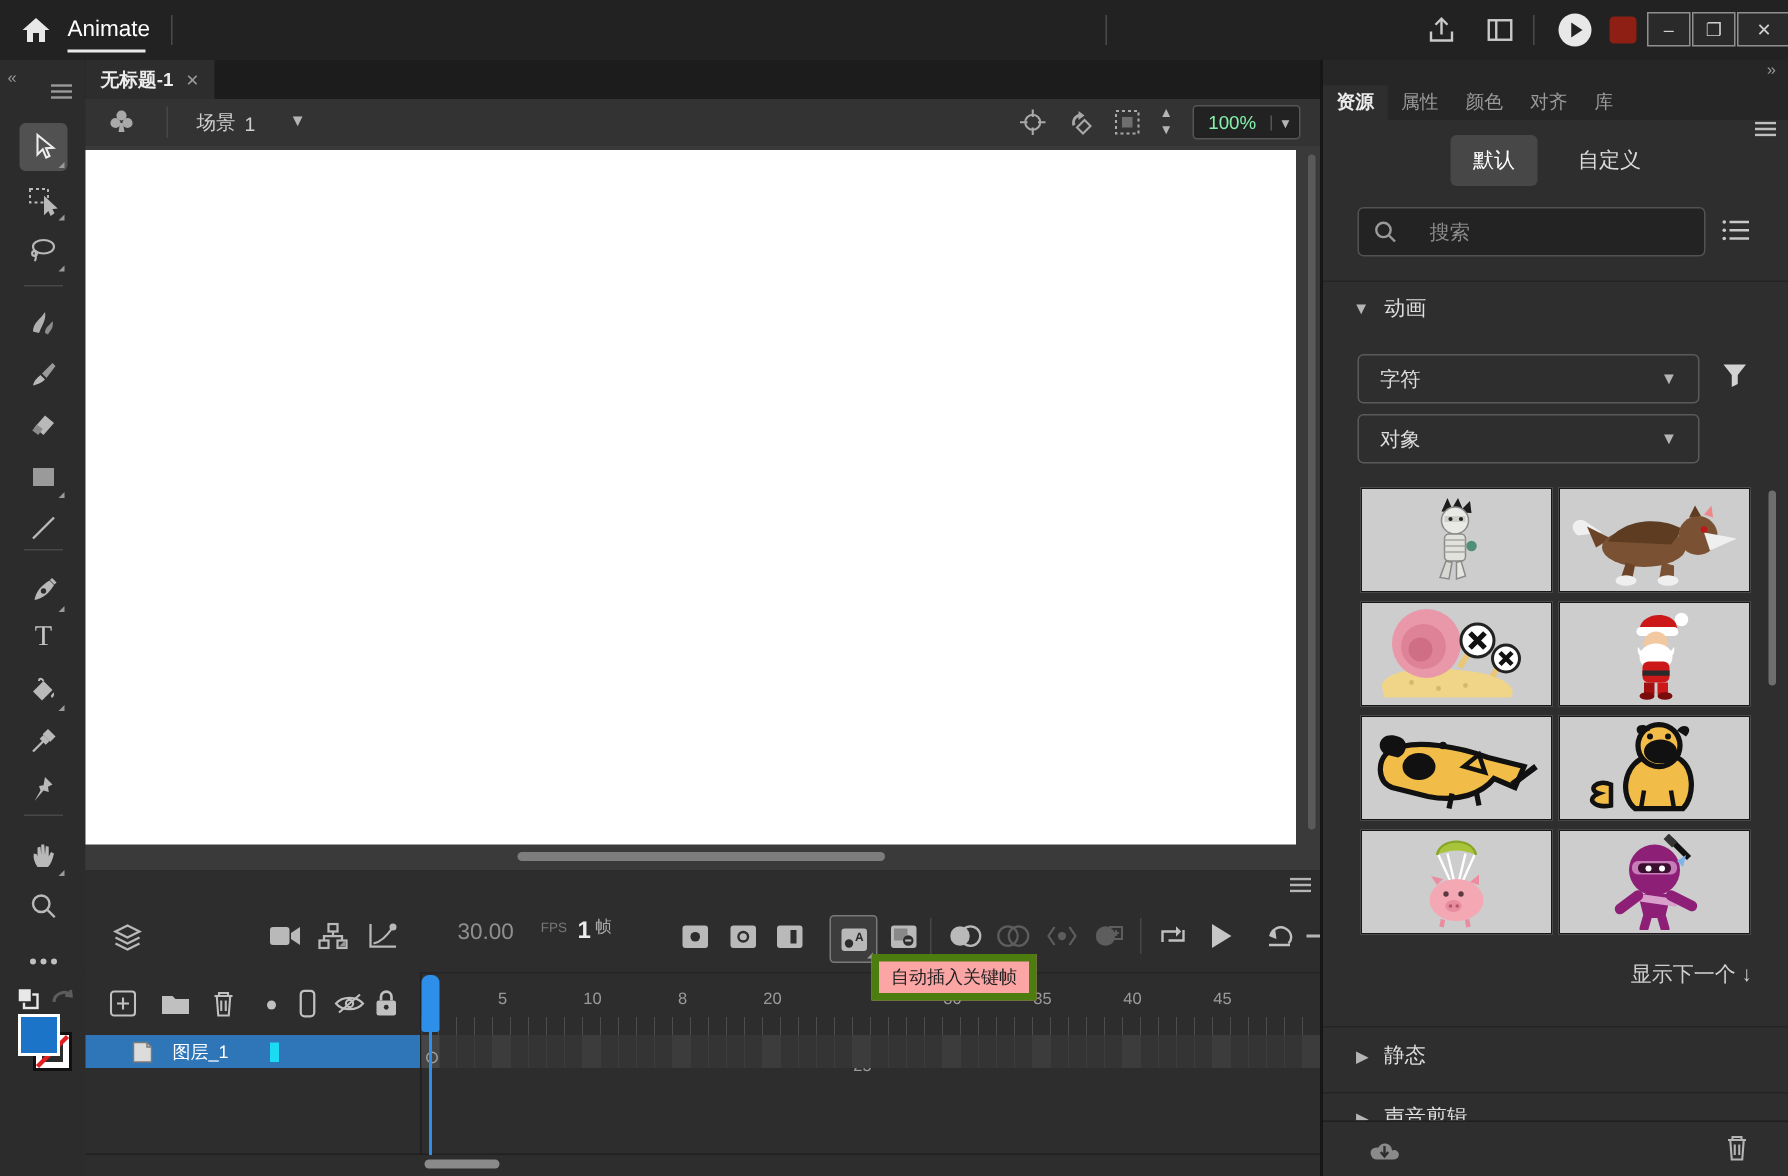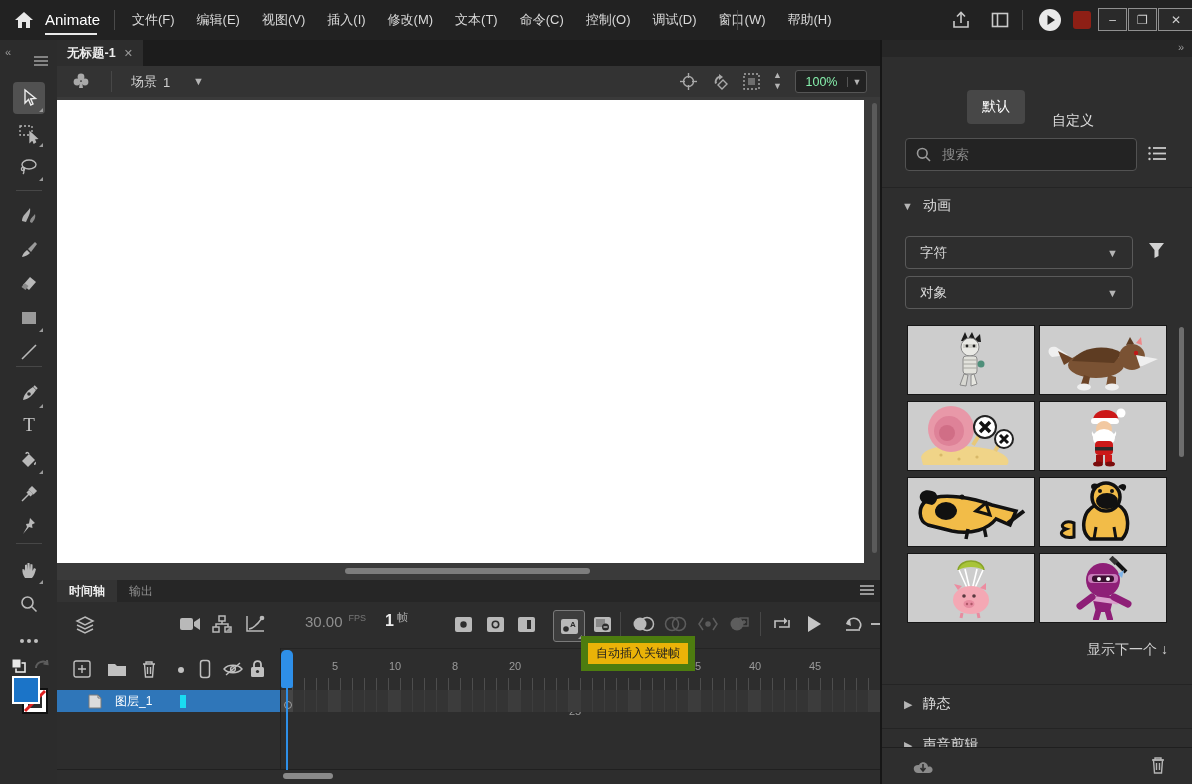--- a/index.html
+++ b/index.html
@@ -30,21 +30,21 @@
   .sbar{background:#7d7d7d;border-radius:3px;}
   
   #timeline{left:0;top:540px;width:823px;height:204px;background:#2d2d2d;}
   #tl-tabs{left:0;top:0;width:823px;height:22px;background:#262626;}
   .tl-tab{height:22px;padding:0 12px;font-size:12px;display:flex;align-items:center;}
   .tl-tab.active{background:#333333;color:#ededed;font-weight:bold;}
   .tl-tab.inactive{color:#8f8f8f;}
   #tl-toolbar{left:0;top:22px;width:823px;height:46px;background:#2d2d2d;border-bottom:1px solid #242424;}
   .fbtn{width:17px;height:15px;background:#b9b9b9;border-radius:2px;position:relative;}
   .tsep{width:1px;height:24px;background:#474747;}
-  #tooltip{left:524px;top:56px;background:#eab308;color:#1f1f1f;border:7px solid #4d7c0f;
+  #tooltip{left:524px;top:56px;background:#fca5a5;color:#1f1f1f;border:5px solid #4d7c0f;
     font-size:12px;padding:2px 8px;white-space:nowrap;z-index:30;}
   #tl-left{left:0;top:68px;width:223px;height:121px;background:#2d2d2d;border-right:1px solid #202020;}
   #layerrow{left:0;top:42px;width:223px;height:22px;background:#2f76b9;color:#fff;font-size:12px;}
   #ruler{left:224px;top:68px;width:599px;height:42px;color:#9a9a9a;font-size:11px;}
   #ruler .num{position:absolute;top:12px;width:24px;text-align:center;}
   #ticks{left:0;top:30px;width:599px;height:12px;
     background:repeating-linear-gradient(to right,transparent 0 11px,#4d4d4d 11px 12px);}
   #framesrow{left:224px;top:110px;width:599px;height:22px;
     background:repeating-linear-gradient(to right,transparent 0 48px,#3c3c3c 48px 60px),
                repeating-linear-gradient(to right,#343434 0 11px,#3d3d3d 11px 12px);}
@@ -71,33 +71,20 @@
 
 <div id="titlebar" class="a">
   <div class="a ic" style="left:12px;top:8px;">
     <svg width="24" height="24" viewBox="0 0 24 24">
         <path d="M12 4 L21 12 H18 V20 H14 V14 H10 V20 H6 V12 H3 Z" fill="#e8e8e8"></path>
       </svg>
   </div>
   <div class="a" style="left:45px;top:11px;font-size:15px;color:#ffffff;">Animate</div>
   <div class="a" style="left:45px;top:33px;width:52px;height:2px;background:#e8e8e8;"></div>
   <div class="a" style="left:114px;top:10px;width:1px;height:20px;background:#4a4a4a;"></div>
-  <div id="menus" class="a row">
-    <span>文件(F)</span>
-    <span>编辑(E)</span>
-    <span>视图(V)</span>
-    <span>插入(I)</span>
-    <span>修改(M)</span>
-    <span>文本(T)</span>
-    <span>命令(C)</span>
-    <span>控制(O)</span>
-    <span>调试(D)</span>
-    <span>窗口(W)</span>
-    <span>帮助(H)</span>
-  </div>
   <div class="a" style="left:737px;top:10px;width:1px;height:20px;background:#4a4a4a;"></div>
   <div class="a ic" style="left:950px;top:9px;">
     <svg width="22" height="22" viewBox="0 0 22 22" fill="none" stroke="#c9c9c9" stroke-width="1.6">
       <path d="M4 12 V18 H18 V12"></path>
         <path d="M11 14 V4"></path>
         <path d="M7 7.5 L11 3.5 L15 7.5"></path>
       </svg>
   </div>
   <div class="a ic" style="left:990px;top:10px;">
     <svg width="20" height="20" viewBox="0 0 20 20" fill="none" stroke="#c9c9c9" stroke-width="1.6">
@@ -304,24 +291,20 @@
     </div>
   </div>
 
   <div id="stagearea" class="a">
     <div id="stage" class="a"></div>
     <div class="a sbar" style="left:288px;top:471px;width:245px;height:6px;"></div>
     <div class="a sbar" style="left:815px;top:6px;width:5px;height:450px;background:#5a5a5a;"></div>
   </div>
 
   <div id="timeline" class="a">
-    <div id="tl-tabs" class="a row">
-      <div class="tl-tab active">时间轴</div>
-      <div class="tl-tab inactive">输出</div>
-    </div>
     <div class="a ic" style="left:803px;top:5px;">
       <svg width="14" height="10" viewBox="0 0 14 10" stroke="#b5b5b5" stroke-width="1.6">
           <line x1="0" y1="1" x2="14" y2="1"></line>
           <line x1="0" y1="5" x2="14" y2="5"></line>
           <line x1="0" y1="9" x2="14" y2="9"></line>
         </svg>
     </div>
 
     <div id="tl-toolbar" class="a row">
       <div class="a ic" style="left:17px;top:12px;">
@@ -347,21 +330,21 @@
       </div>
       <div class="a ic" style="left:188px;top:13px;">
         <svg width="20" height="18" viewBox="0 0 20 18" fill="none" stroke="#b9b9b9" stroke-width="1.5">
             <path d="M2 1 V16 H19"></path>
             <path d="M4 14 C9 13 13 9 17 3"></path>
             <circle cx="17" cy="3" r="1.6" fill="#b9b9b9"></circle>
           </svg>
       </div>
       <div class="a row" style="left:248px;top:11px;">
         <span style="color:#8f8f8f;font-size:15px;font-weight:normal;">30.00</span>
-        <span style="color:#777;font-size:9px;margin-left:6px;margin-top:-8px;">FPS</span>
+        <span style="color:#777;font-size:9px;margin-left:18px;margin-top:-8px;">FPS</span>
       </div>
       <div class="a row" style="left:328px;top:10px;">
         <span style="color:#ececec;font-size:16px;font-weight:bold;">1</span>
         <span style="color:#aaa;font-size:11px;margin-left:3px;margin-top:-8px;">帧</span>
       </div>
 
       <div class="a ic" style="left:398px;top:15px;">
         <div class="fbtn">
             <svg width="17" height="15" viewBox="0 0 17 15">
               <circle cx="8.5" cy="7.5" r="3.2" fill="#2d2d2d"></circle>
@@ -526,25 +509,39 @@
     <div class="a" style="left:223px;top:132px;width:1px;height:57px;background:#202020;"></div>
     <div class="a" style="left:0;top:189px;width:823px;height:1px;background:#202020;"></div>
     <div class="a sbar" style="left:226px;top:193px;width:50px;height:6px;background:#8a8a8a;"></div>
   </div>
 </div>
 
 <div id="rightpanel" class="a">
   <div id="rp-topstrip" class="a">
     <div class="a" style="right:8px;top:1px;color:#9a9a9a;font-size:11px;">»</div>
   </div>
+  <div id="rp-tabs" class="a row">
+    <div class="rp-tab active">资源</div>
+    <div class="rp-tab">属性</div>
+    <div class="rp-tab">颜色</div>
+    <div class="rp-tab">对齐</div>
+    <div class="rp-tab">库</div>
+    <div class="a ic" style="right:8px;top:24px;">
+      <svg width="14" height="10" viewBox="0 0 14 10" stroke="#c0c0c0" stroke-width="1.6">
+          <line x1="0" y1="1" x2="14" y2="1"></line>
+          <line x1="0" y1="5" x2="14" y2="5"></line>
+          <line x1="0" y1="9" x2="14" y2="9"></line>
+        </svg>
+    </div>
+  </div>
 
   <div class="a ic" style="left:85px;top:50px;width:58px;height:34px;background:#474747;border-radius:4px;color:#fff;font-size:14px;">默认</div>
-  <div class="a ic" style="left:160px;top:50px;width:62px;height:34px;color:#dcdcdc;font-size:14px;margin-top:14px;">自定义</div>
-
-  <div class="a inputbox row" style="left:23px;top:98px;width:232px;height:33px;padding:0 10px;gap:9px;">
+  <div class="a ic" style="left:160px;top:50px;width:62px;height:34px;color:#dcdcdc;font-size:14px;">自定义</div>
+
+  <div class="a inputbox row" style="left:23px;top:98px;width:232px;height:33px;padding:0 10px;gap:20px;">
     <svg width="15" height="15" viewBox="0 0 15 15" fill="none" stroke="#9a9a9a" stroke-width="1.6">
         <circle cx="6.3" cy="6.3" r="4.8"></circle>
         <line x1="10" y1="10" x2="14" y2="14"></line>
       </svg>
     <input id="searchinput" placeholder="搜索" style="">
   </div>
   <div class="a ic" style="left:266px;top:106px;">
     <svg width="18" height="15" viewBox="0 0 18 15" stroke="#c9c9c9" stroke-width="1.8">
         <circle cx="1.5" cy="2" r="1.2" fill="#c9c9c9" stroke="none"></circle>
         <circle cx="1.5" cy="7.5" r="1.2" fill="#c9c9c9" stroke="none"></circle>

